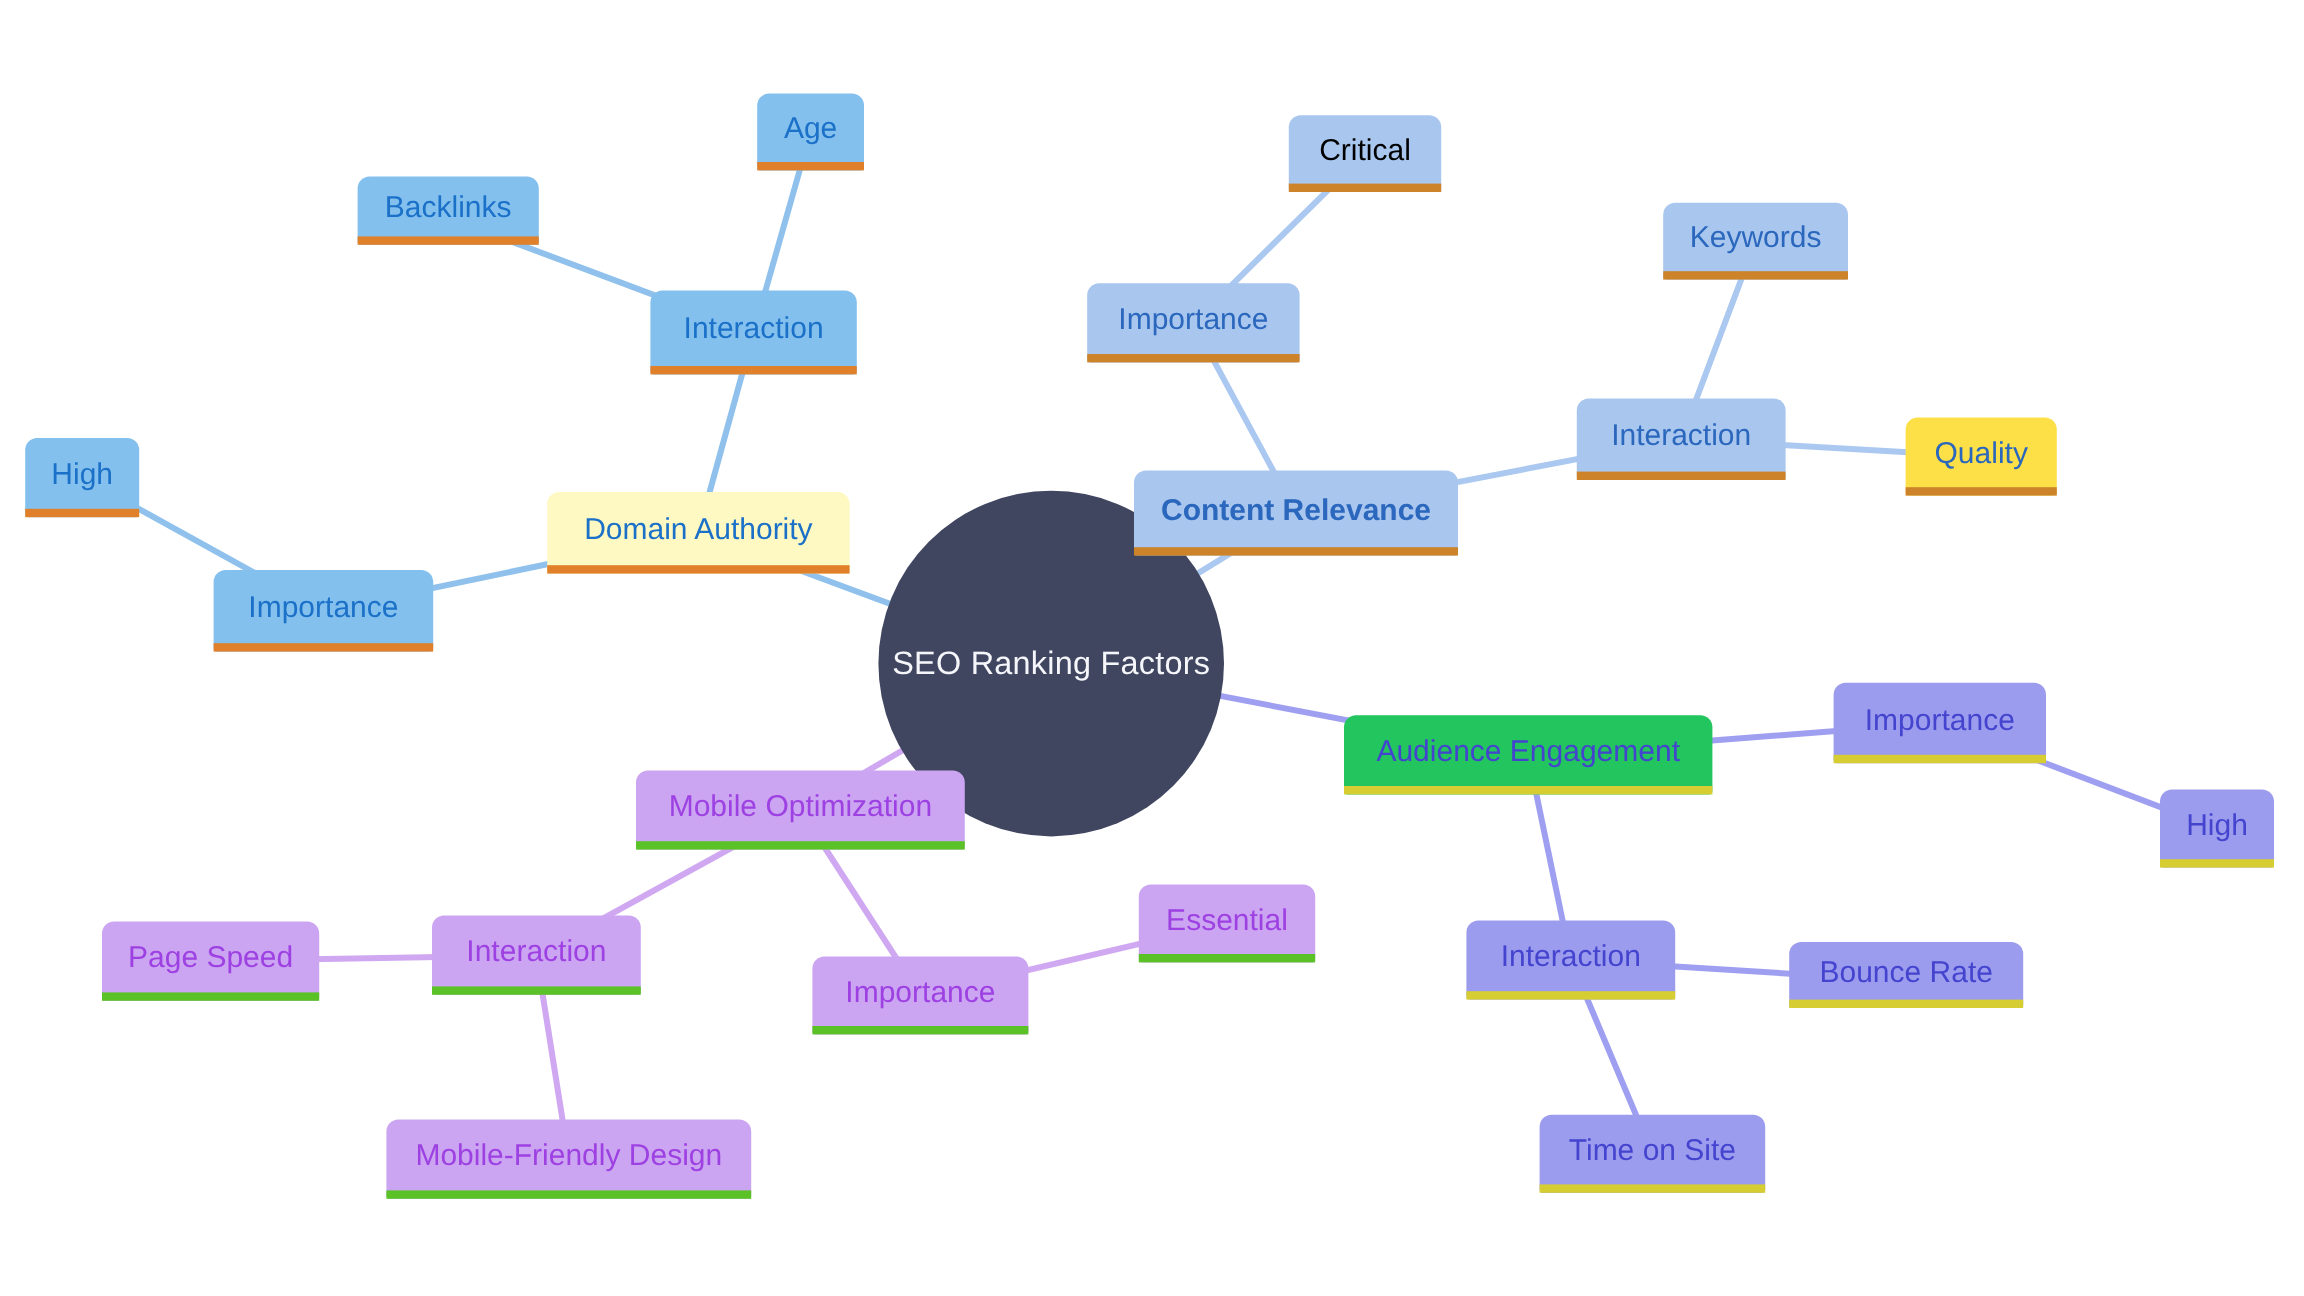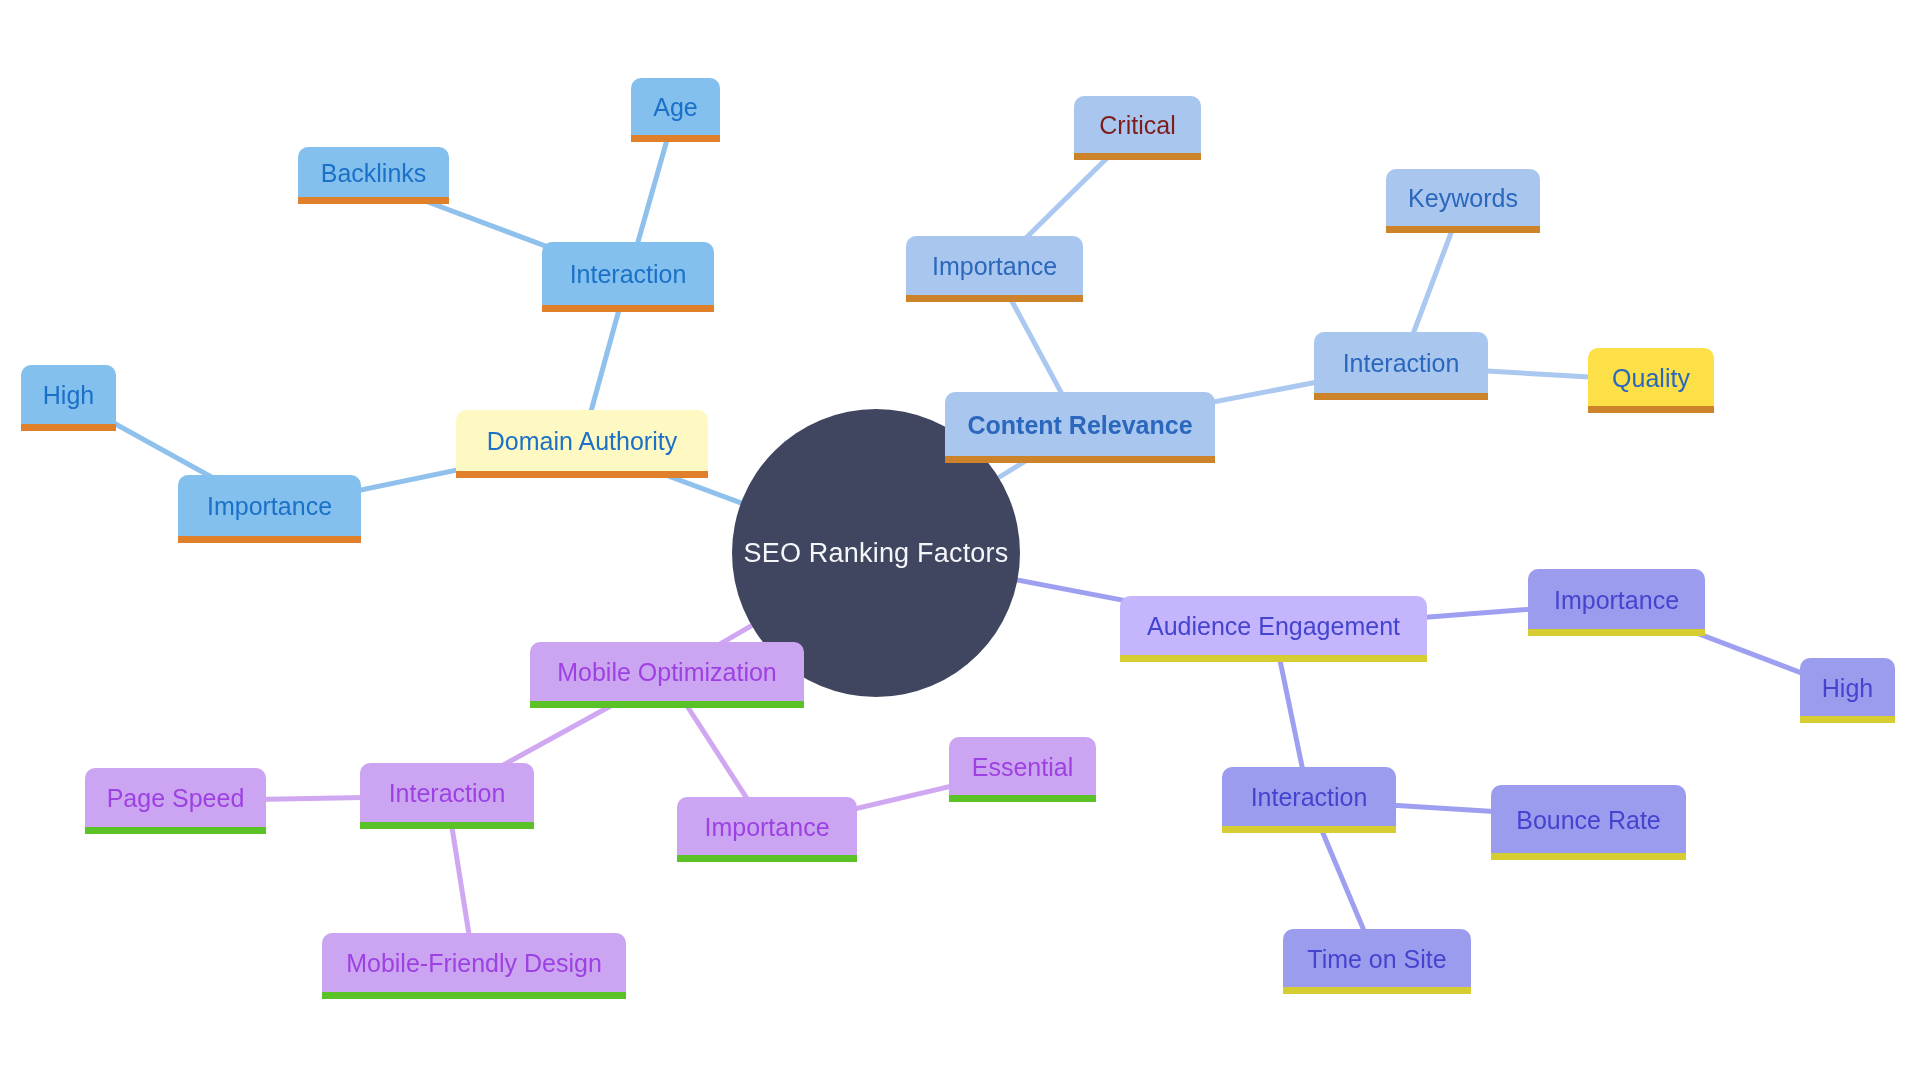--- a/index.html
+++ b/index.html
@@ -116,52 +116,52 @@
     </div>
     <div class="mm-node" style="left: 945px; top: 392px; width: 270px; height: 71px; background: rgb(168, 198, 238); font-weight: bold;">
       <span class="label" style="color: rgb(42, 103, 189);">Content Relevance</span>
       <div class="bar" style="background: rgb(204, 131, 41);"></div>
     </div>
     <div class="mm-node" style="left: 906px; top: 236px; width: 177px; height: 66px; background: rgb(168, 198, 238);">
       <span class="label" style="color: rgb(42, 103, 189);">Importance</span>
       <div class="bar" style="background: rgb(204, 131, 41);"></div>
     </div>
     <div class="mm-node" style="left: 1074px; top: 96px; width: 127px; height: 64px; background: rgb(168, 198, 238);">
-      <span class="label" style="color: #7f1d1d;">Critical</span>
+      <span class="label" style="color: #000000;">Critical</span>
       <div class="bar" style="background: rgb(204, 131, 41);"></div>
     </div>
     <div class="mm-node" style="left: 1314px; top: 332px; width: 174px; height: 68px; background: rgb(168, 198, 238);">
       <span class="label" style="color: rgb(42, 103, 189);">Interaction</span>
       <div class="bar" style="background: rgb(204, 131, 41);"></div>
     </div>
     <div class="mm-node" style="left: 1386px; top: 169px; width: 154px; height: 64px; background: rgb(168, 198, 238);">
       <span class="label" style="color: rgb(42, 103, 189);">Keywords</span>
       <div class="bar" style="background: rgb(204, 131, 41);"></div>
     </div>
     <div class="mm-node" style="left: 1588px; top: 348px; width: 126px; height: 65px; background: #fde047;">
       <span class="label" style="color: rgb(42, 103, 189);">Quality</span>
       <div class="bar" style="background: rgb(204, 131, 41);"></div>
     </div>
-    <div class="mm-node" style="left: 1120px; top: 596px; width: 307px; height: 66px; background: #c4b5fd;">
+    <div class="mm-node" style="left: 1120px; top: 596px; width: 307px; height: 66px; background: #22c55e;">
       <span class="label" style="color: rgb(68, 68, 207);">Audience Engagement</span>
       <div class="bar" style="background: rgb(213, 205, 49);"></div>
     </div>
     <div class="mm-node" style="left: 1528px; top: 569px; width: 177px; height: 67px; background: rgb(156, 156, 238);">
       <span class="label" style="color: rgb(68, 68, 207);">Importance</span>
       <div class="bar" style="background: rgb(213, 205, 49);"></div>
     </div>
     <div class="mm-node" style="left: 1800px; top: 658px; width: 95px; height: 65px; background: rgb(156, 156, 238);">
       <span class="label" style="color: rgb(68, 68, 207);">High</span>
       <div class="bar" style="background: rgb(213, 205, 49);"></div>
     </div>
     <div class="mm-node" style="left: 1222px; top: 767px; width: 174px; height: 66px; background: rgb(156, 156, 238);">
       <span class="label" style="color: rgb(68, 68, 207);">Interaction</span>
       <div class="bar" style="background: rgb(213, 205, 49);"></div>
     </div>
-    <div class="mm-node" style="left: 1491px; top: 785px; width: 195px; height: 75px; background: rgb(156, 156, 238);">
+    <div class="mm-node" style="left: 1491px; top: 785px; width: 195px; height: 55px; background: rgb(156, 156, 238);">
       <span class="label" style="color: rgb(68, 68, 207);">Bounce Rate</span>
       <div class="bar" style="background: rgb(213, 205, 49);"></div>
     </div>
     <div class="mm-node" style="left: 1283px; top: 929px; width: 188px; height: 65px; background: rgb(156, 156, 238);">
       <span class="label" style="color: rgb(68, 68, 207);">Time on Site</span>
       <div class="bar" style="background: rgb(213, 205, 49);"></div>
     </div>
     <div class="mm-node" style="left: 530px; top: 642px; width: 274px; height: 66px; background: rgb(203, 165, 241);">
       <span class="label" style="color: rgb(158, 65, 226);">Mobile Optimization</span>
       <div class="bar" style="background: rgb(90, 194, 38);"></div>

